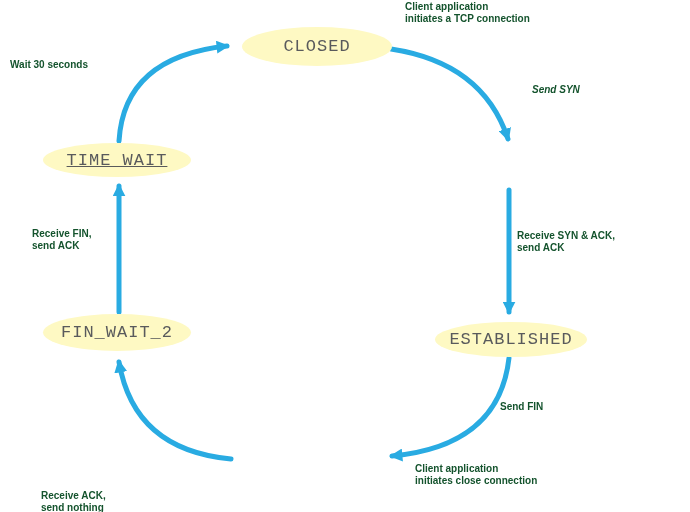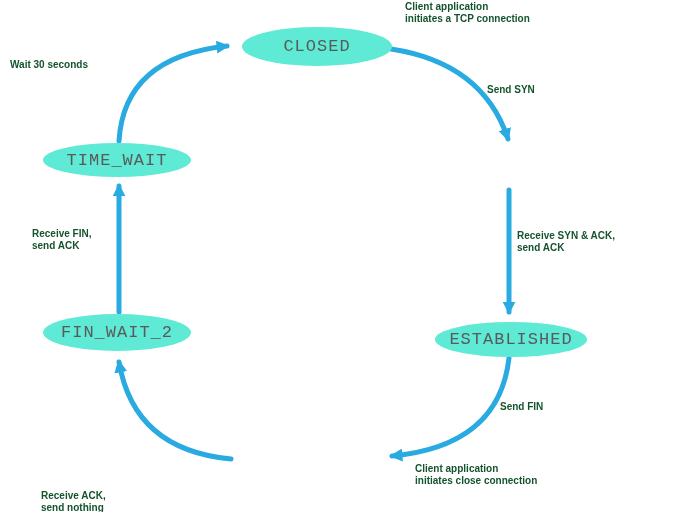--- a/index.html
+++ b/index.html
@@ -7,21 +7,21 @@
     position: relative;
     width: 690px;
     height: 512px;
     background: #ffffff;
     font-family: "Liberation Sans", sans-serif;
     overflow: hidden;
   }
   .arrows-svg { position: absolute; left: 0; top: 0; }
   .state {
     position: absolute;
-    background: #5eead4;
+    background: #fef9c3;
     border-radius: 50%;
     display: flex;
     align-items: center;
     justify-content: center;
     font-family: "Liberation Mono", "DejaVu Sans Mono", monospace;
     font-size: 17px;
     letter-spacing: 1px;
     color: #595a5c;
   }
   .label {
@@ -57,27 +57,27 @@
 
   <div class="state" style="left:242px; top:27px; width:150px; height:39px;">
     <span>CLOSED</span>
   </div>
   <div class="state" style="left:435px; top:322px; width:152px; height:35px;">
     <span>ESTABLISHED</span>
   </div>
   <div class="state" style="left:43px; top:314px; width:148px; height:37px;">
     <span>FIN_WAIT_2</span>
   </div>
-  <div class="state" style="left:43px; top:143px; width:148px; height:34px;">
+  <div class="state" style="left:43px; top:143px; width:148px; height:34px;text-decoration:underline;">
     <span>TIME_WAIT</span>
   </div>
 
   <div class="label" style="left:405px; top:1px;">Client application
 initiates a TCP connection</div>
-  <div class="label" style="left:487px; top:84px;">Send SYN</div>
+  <div class="label" style="left:532px; top:84px;font-style:italic;">Send SYN</div>
   <div class="label" style="left:517px; top:230px;">Receive SYN &amp; ACK,
 send ACK</div>
   <div class="label" style="left:500px; top:401px;">Send FIN</div>
   <div class="label" style="left:415px; top:463px;">Client application
 initiates close connection</div>
   <div class="label" style="left:41px; top:454px;margin-top:36px;">Receive ACK,
 send nothing</div>
   <div class="label" style="left:10px; top:228px;margin-left:22px;">Receive FIN,
 send ACK</div>
   <div class="label" style="left:10px; top:59px;">Wait 30 seconds</div>

